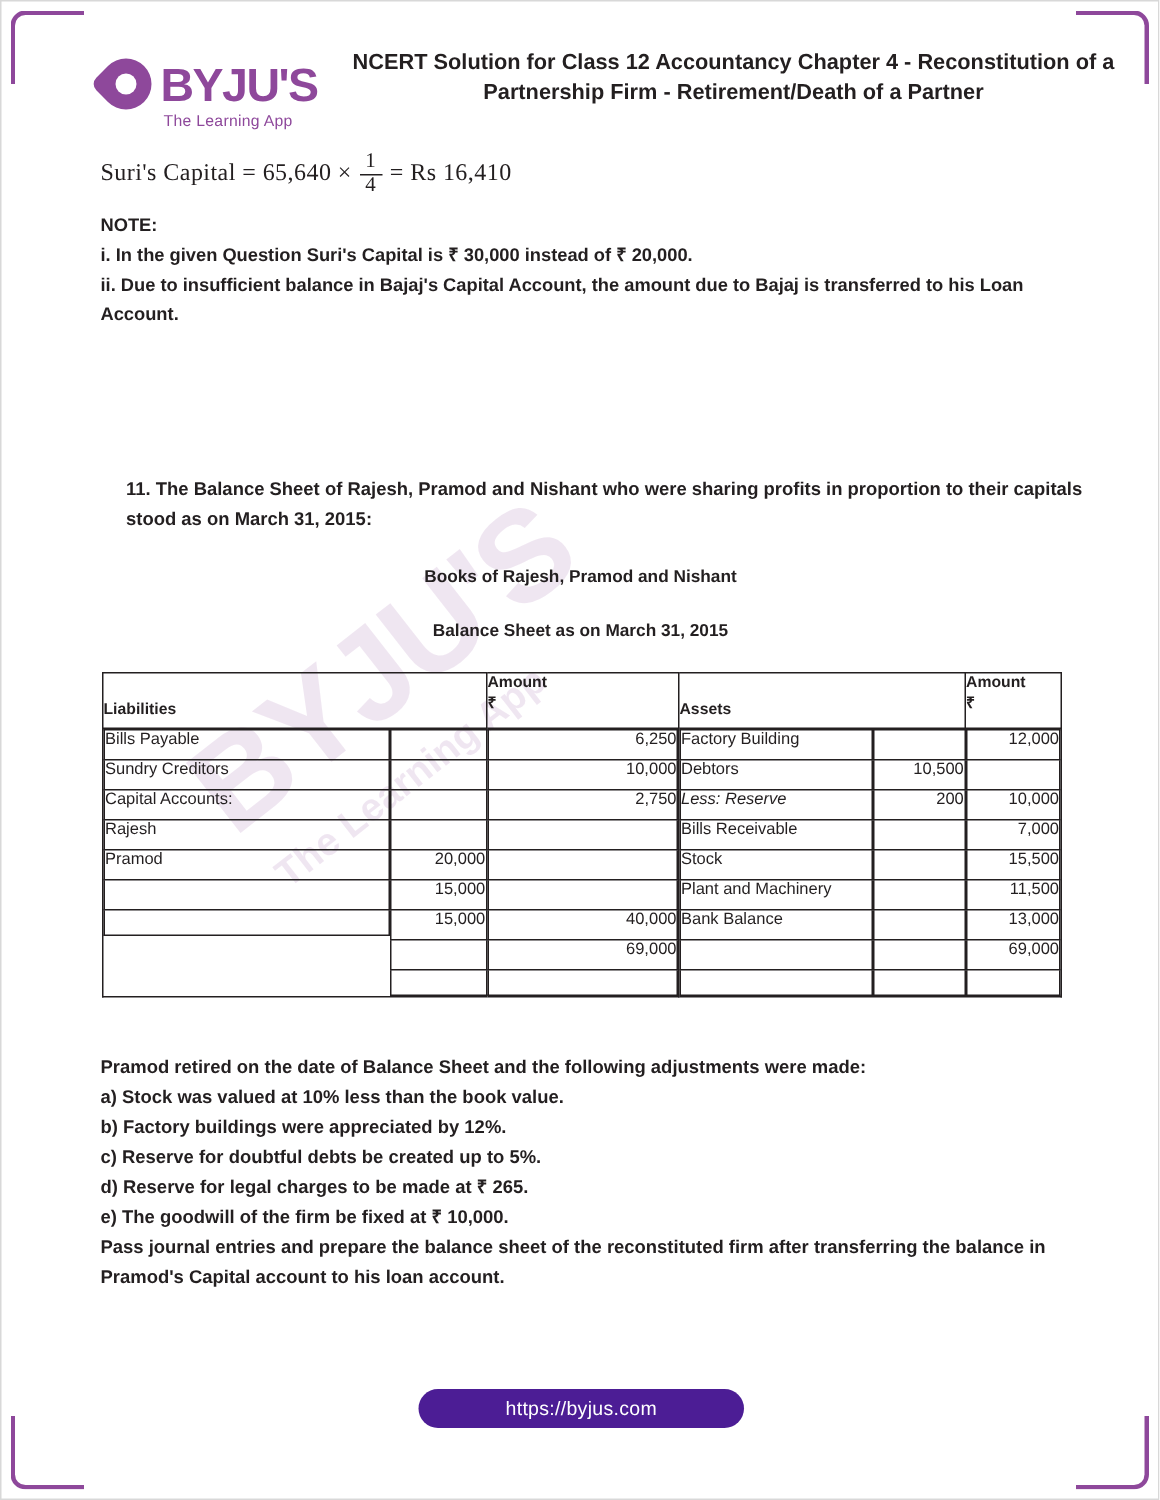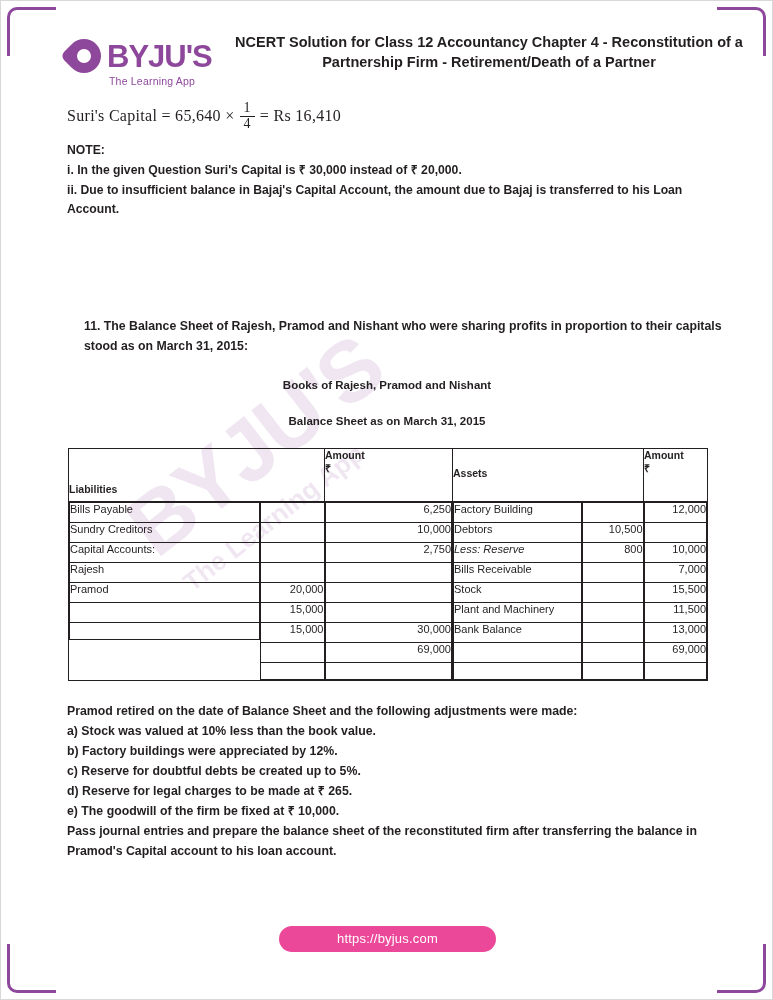--- a/index.html
+++ b/index.html
@@ -123,21 +123,21 @@
   .tot-row td{padding-top:4px;}
   .blankrow td{height:16px;}
 
   .after{
     position:absolute;left:66px;top:700px;width:648px;
     font-size:12.3px;font-weight:bold;line-height:1.63;
   }
 
   .urlbar{
     position:absolute;left:278px;top:925px;width:217px;height:26px;
-    background:#ec4899;border-radius:13px;
+    background:#4c1d95;border-radius:13px;
     color:#fff;font-size:13px;text-align:center;line-height:26px;
     letter-spacing:.2px;
   }
 </style>
 </head>
 <body>
 
 <div class="page">
 
   <div class="corner c-tl"></div>
@@ -193,21 +193,21 @@
     </colgroup>
     <tbody>
         <tr>
       <td class="hd" colspan="2" style="vertical-align:bottom;padding-bottom:6px;">
         <span>Liabilities</span>
       </td>
       <td class="hd">
         <span>Amount</span>
         <small>₹</small>
       </td>
-      <td class="hd" colspan="2" style="vertical-align:bottom;padding-bottom:22px;">
+      <td class="hd" colspan="2" style="vertical-align:bottom;padding-bottom:6px;">
         <span>Assets</span>
       </td>
       <td class="hd">
         <span>Amount</span>
         <small>₹</small>
       </td>
     </tr>
     <tr>
 
       <td style="border-right:none;">
@@ -287,21 +287,21 @@
           <tr>
                   <td class="r">&nbsp;</td>
                 </tr>
           <tr>
                   <td class="r">&nbsp;</td>
                 </tr>
           <tr>
                   <td class="r">&nbsp;</td>
                 </tr>
           <tr>
-                  <td class="r">30,000</td>
+                  <td class="r">40,000</td>
                 </tr>
           <tr class="tot-row">
                   <td class="r" style="border-top:1px solid #231f20;">69,000</td>
                 </tr>
           <tr class="blankrow">
                   <td style="border-top:1px solid #231f20;">&nbsp;</td>
                 </tr>
         </tbody>
             </table>
       </td>
@@ -343,21 +343,21 @@
       <td style="border-left:none;border-right:none;margin-left:12px;">
         <table class="inner">
           <tbody>
                 <tr>
                   <td class="r">&nbsp;</td>
                 </tr>
           <tr>
                   <td class="r">10,500</td>
                 </tr>
           <tr>
-                  <td class="r">800</td>
+                  <td class="r">200</td>
                 </tr>
           <tr>
                   <td class="r">&nbsp;</td>
                 </tr>
           <tr>
                   <td class="r">&nbsp;</td>
                 </tr>
           <tr>
                   <td class="r">&nbsp;</td>
                 </tr>

